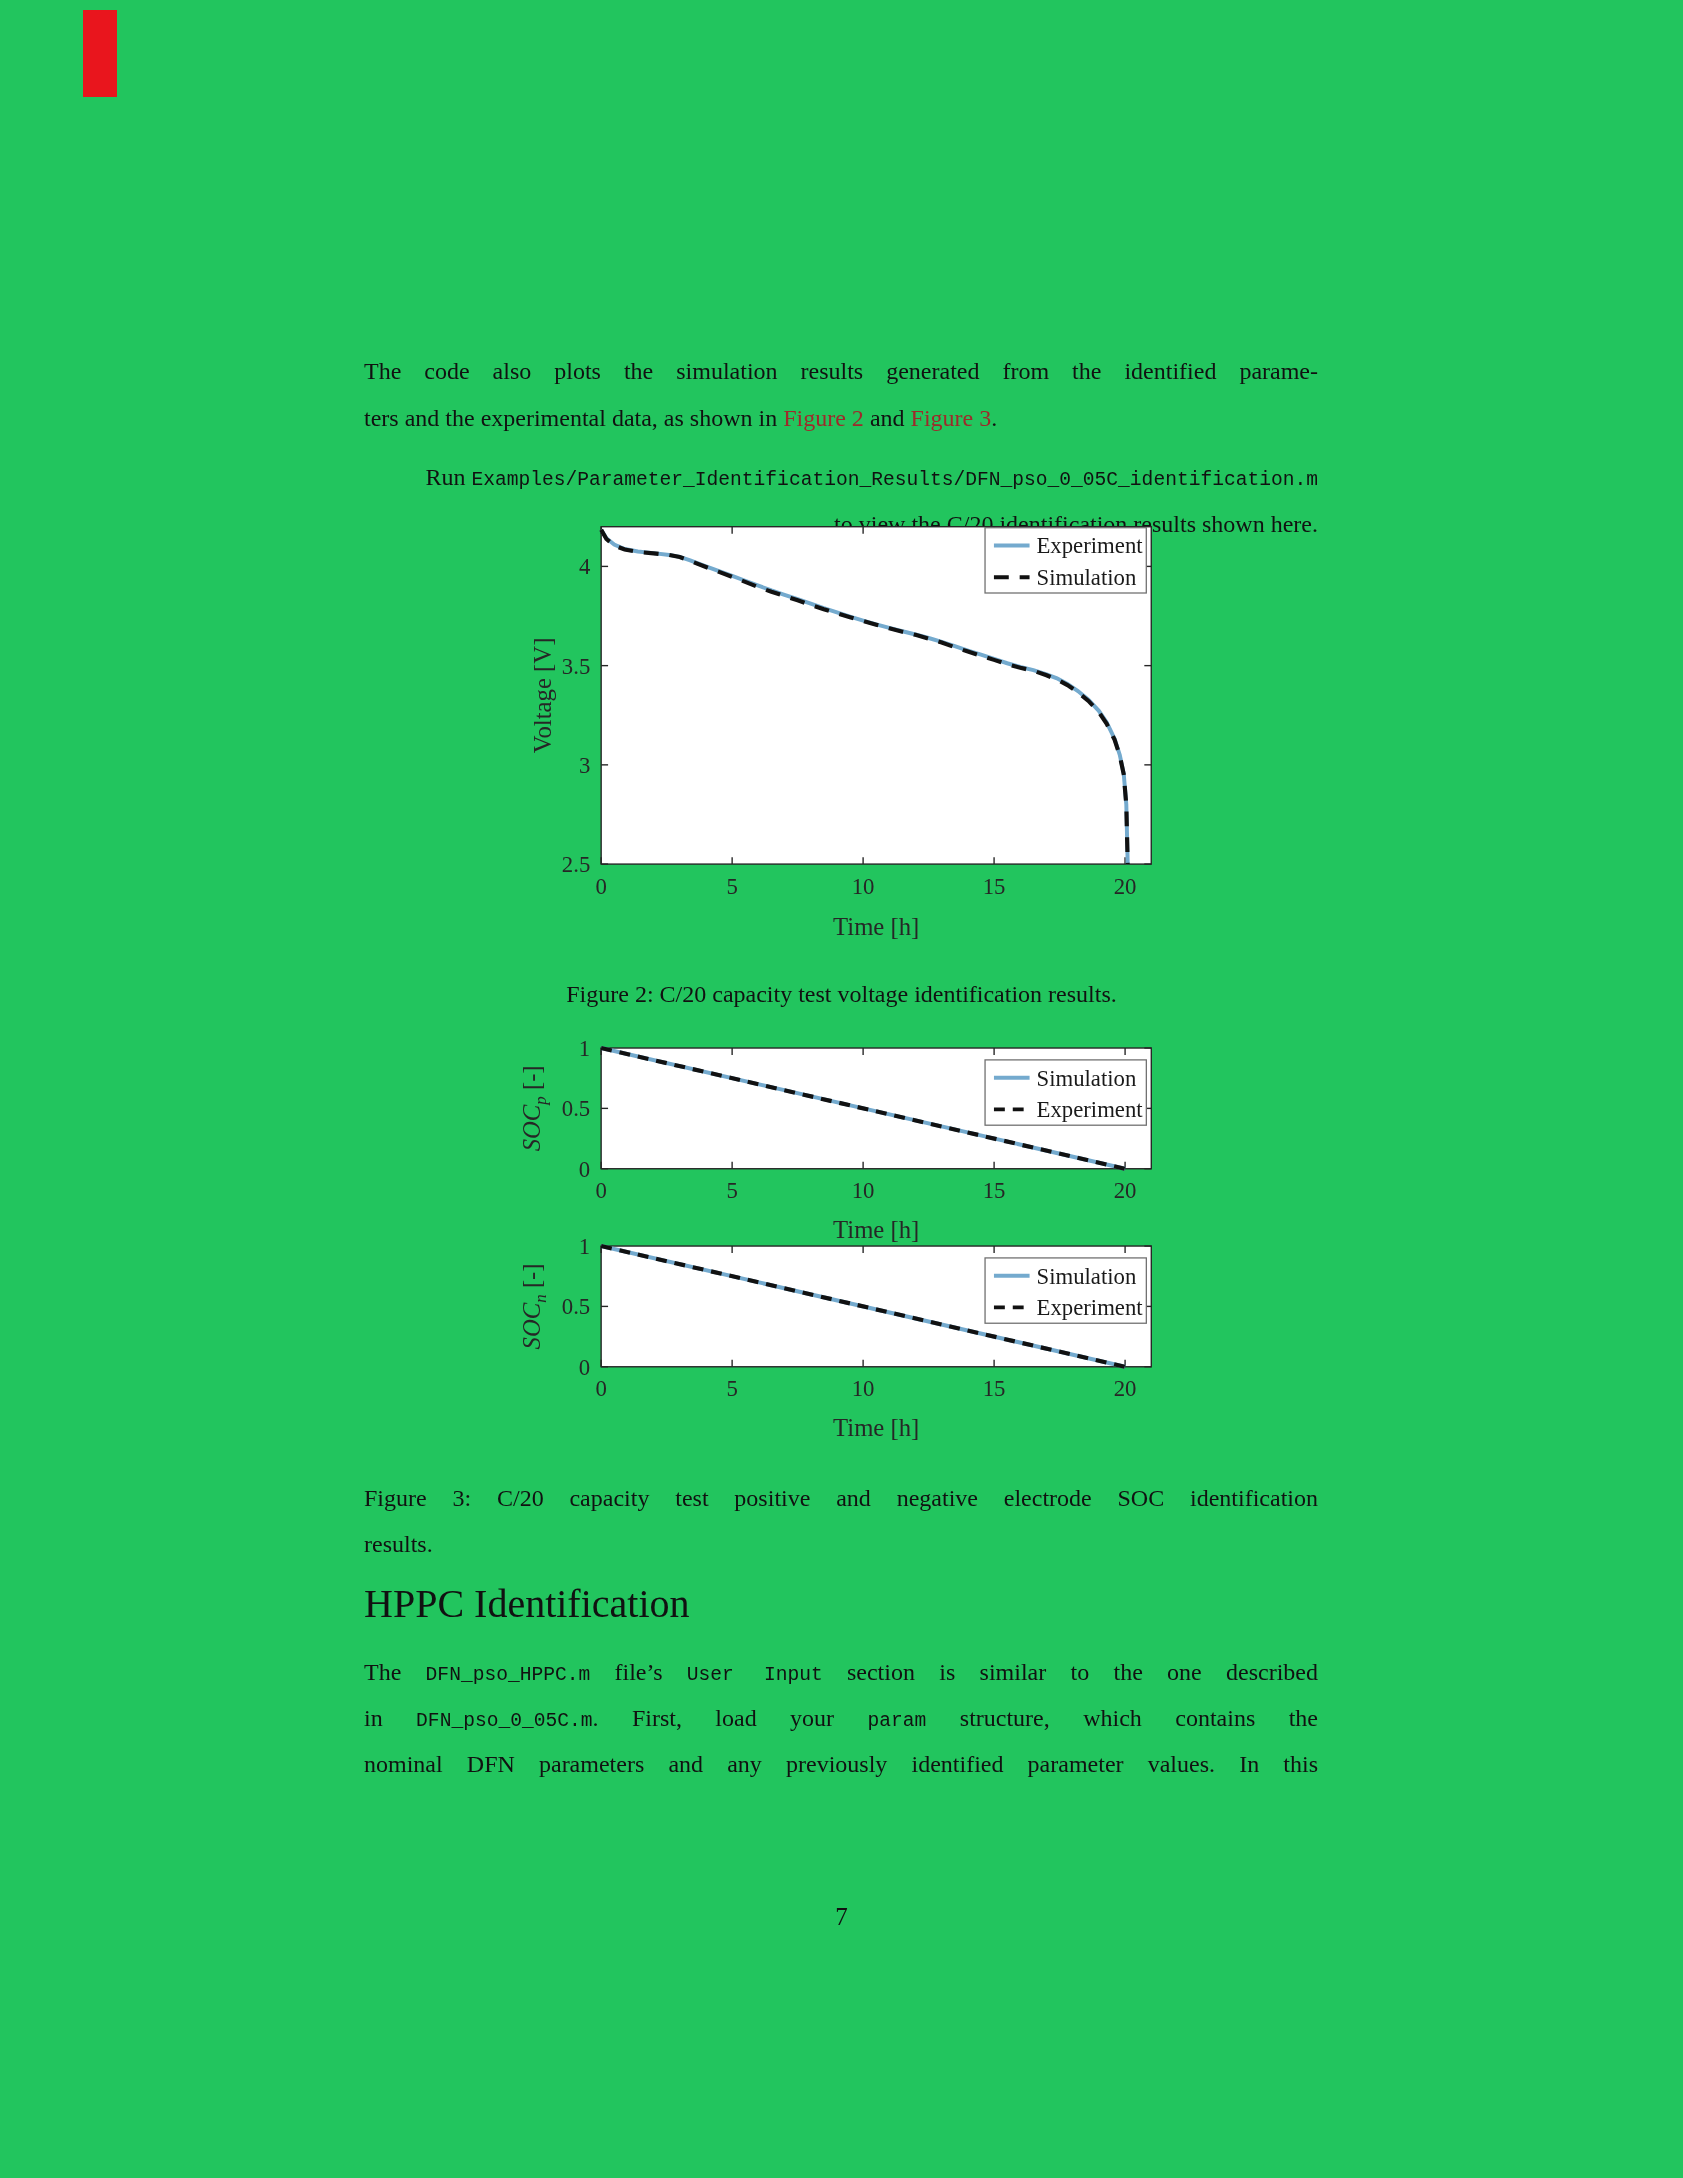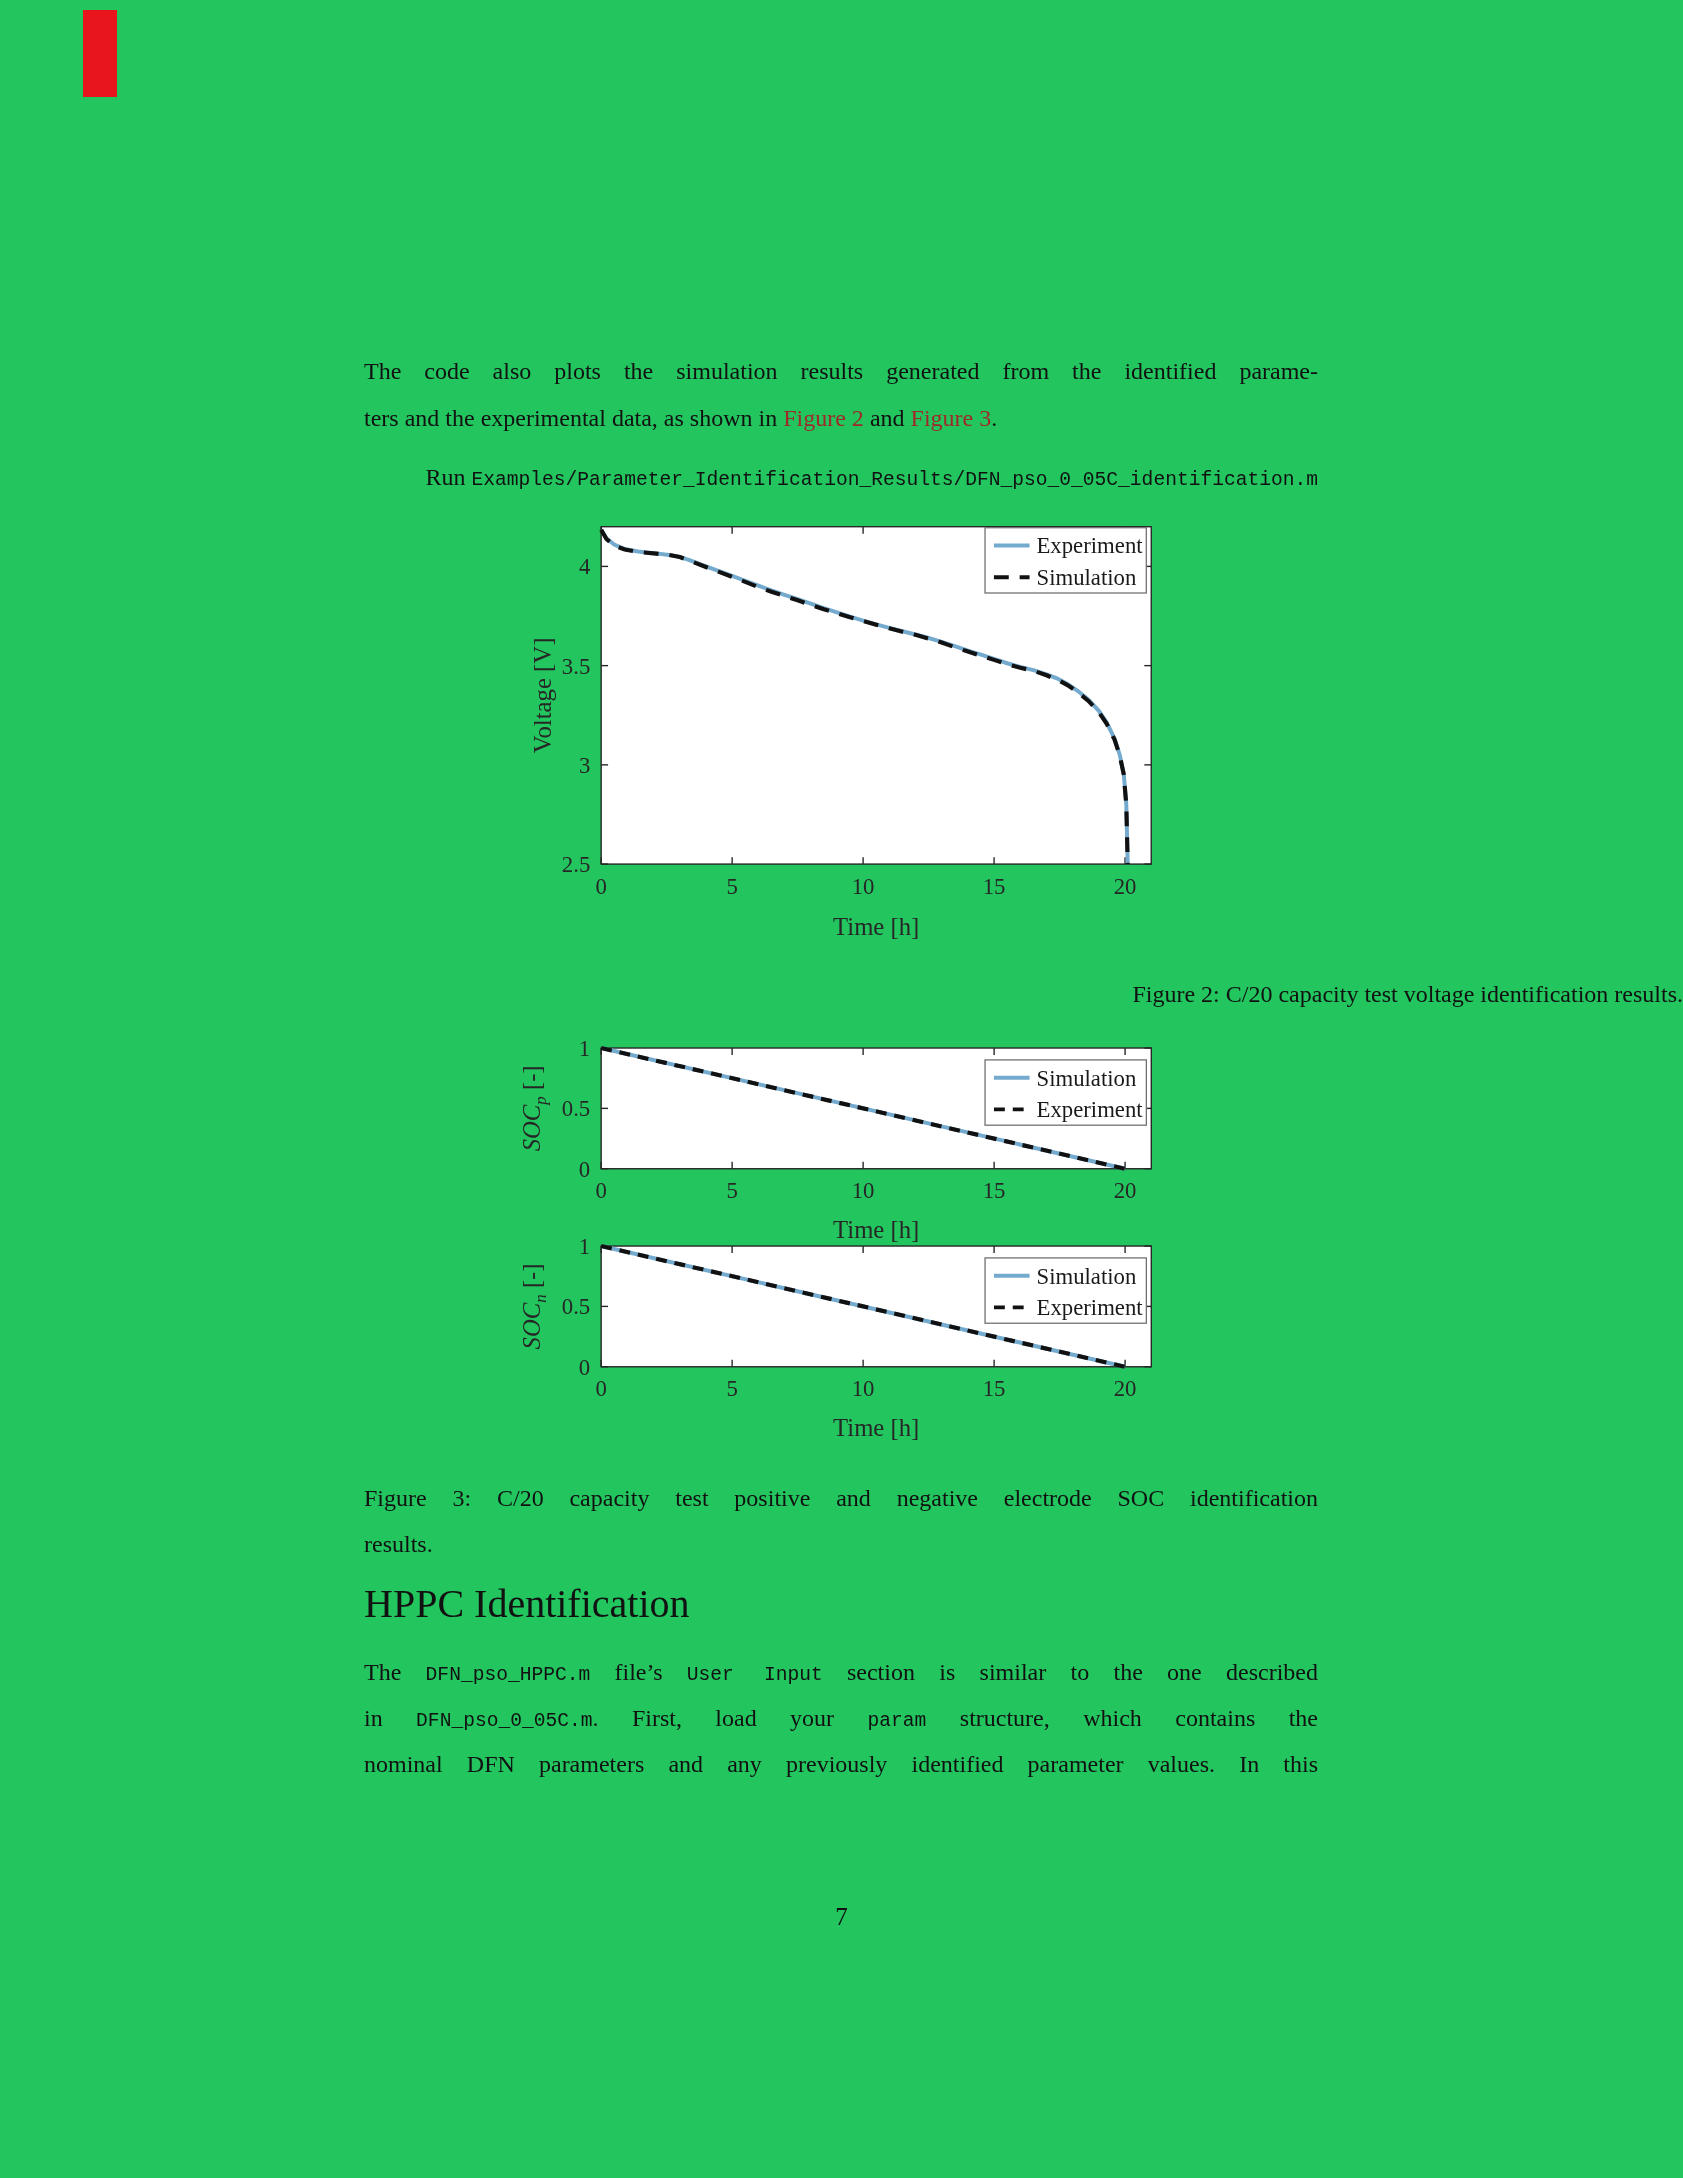--- a/index.html
+++ b/index.html
@@ -7,21 +7,21 @@
         font-family:"Liberation Serif",serif;color:#111;}
   .abs{position:absolute;}
   .textcol{left:364px;width:954px;}
   .line{display:block;width:100%;height:47px;line-height:47px;font-size:24px;white-space:nowrap;}
   .line.j{white-space:normal;text-align:justify;text-align-last:justify;height:47px;overflow:hidden;}
   .seg-r{font-family:"Liberation Serif",serif;}
   .seg-m{font-family:"Liberation Mono",monospace;font-size:19.6px;}
   .seg-l{color:#9e2a2b;margin-top:24px;}
   #red-marker{left:83px;top:10px;width:34px;height:87px;background:#e9151d;}
   .caption{font-size:24px;}
-  #fig2-caption{left:0;top:981px;width:1683px;text-align:right;}
+  #fig2-caption{left:0;top:981px;width:1683px;text-align:center;}
   #fig3-caption{left:364px;top:1475px;width:954px;}
   #fig3-caption .line{height:46px;line-height:46px;}
   #hppc-heading{left:364px;top:1580px;width:954px;font-size:40px;font-weight:normal;}
   #para3 .line{height:46px;line-height:58px;}
   #page-number{left:0;top:1903px;width:1683px;text-align:center;font-size:25px;}
   svg{position:absolute;overflow:visible;}
   .tick{font-family:"Liberation Serif",serif;font-size:23px;fill:#262626;}
   .axlabel{font-family:"Liberation Serif",serif;font-size:25px;fill:#262626;}
   .legtext{font-family:"Liberation Serif",serif;font-size:23px;fill:#1a1a1a;}
 </style>
@@ -32,20 +32,21 @@
 
   <div id="red-marker" class="abs"></div>
 
   <div class="abs textcol" style="top:348px;">
       <div class="line j"><span class="seg-r">The code also plots the simulation results generated from the identified parame-</span></div>
       <div class="line"><span class="seg-r">ters and the experimental data, as shown in </span><span class="seg-r seg-l">Figure 2</span><span class="seg-r"> and </span><span class="seg-r seg-l">Figure 3</span><span class="seg-r">.</span></div>
     </div>
 
   <div class="abs textcol" style="top:454px;text-align:right;">
       <div class="line"><span class="seg-r">Run </span><span class="seg-m">Examples/Parameter_Identification_Results/DFN_pso_0_05C_identification.m</span></div>
+      <div class="line"><span class="seg-r">to view the C/20 identification results shown here.</span></div>
     </div>
 
   <svg id="chart-voltage" style="left:426px;top:500px;" width="752" height="465" viewBox="430 505 760 470">
       <rect x="607" y="532" width="556" height="341" fill="#fff" stroke="#262626" stroke-width="1.4"></rect>
       <line x1="607" y1="873" x2="607" y2="866" stroke="#262626" stroke-width="1.4"></line>
       <line x1="607" y1="532" x2="607" y2="539" stroke="#262626" stroke-width="1.4"></line>
       <text x="607" y="903" text-anchor="middle" class="tick">0</text>
       <line x1="739.3809523809524" y1="873" x2="739.3809523809524" y2="866" stroke="#262626" stroke-width="1.4"></line>
       <line x1="739.3809523809524" y1="532" x2="739.3809523809524" y2="539" stroke="#262626" stroke-width="1.4"></line>
       <text x="739.3809523809524" y="903" text-anchor="middle" class="tick">5</text>

